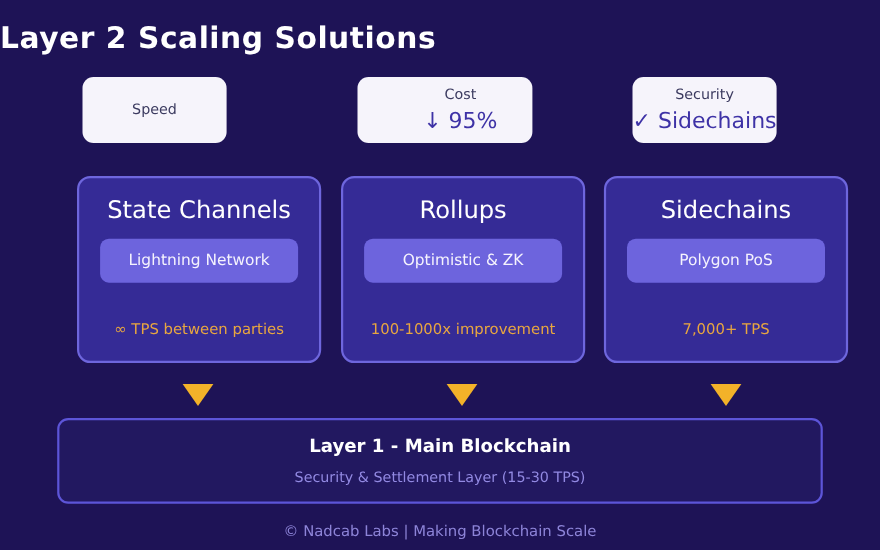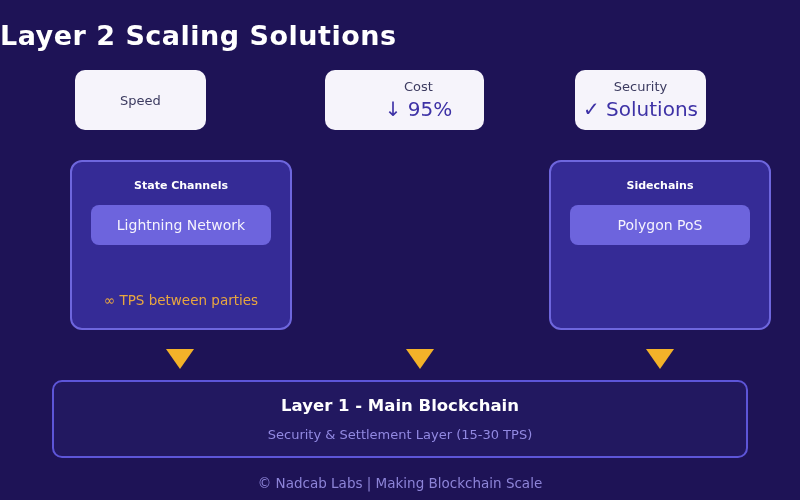--- a/index.html
+++ b/index.html
@@ -45,22 +45,22 @@
     border: 2px solid var(--card-border, #6e66dd);
     border-radius: 12px;
   }
   .sol-card.c0 { left: 70px; }
   .sol-card.c1 { left: 310px; }
   .sol-card.c2 { left: 549px; }
   .sol-title {
     margin-top: 17px;
     text-align: center;
     color: var(--card-title-text, #ffffff);
-    font-size: 11px;
-    font-weight: bold;
+    font-size: 22px;
+    font-weight: normal;
   }
   .sol-pill {
     margin: 13px 19px 0 19px;
     height: 40px;
     background: var(--pill-bg, #6d64dd);
     border-radius: 8px;
     display: flex; align-items: center; justify-content: center;
     color: var(--pill-text, #f5f3fd);
     font-size: 14px;
   }
@@ -116,31 +116,37 @@
 
   <div class="stat-card s0">
     <div class="stat-label">Speed</div>
   </div>
   <div class="stat-card s1">
     <div class="stat-label">Cost</div>
     <div class="stat-value">↓ 95%</div>
   </div>
   <div class="stat-card s2">
     <div class="stat-label">Security</div>
-    <div class="stat-value">✓ Solutions</div>
+    <div class="stat-value">✓ Sidechains</div>
   </div>
 
   <div class="sol-card c0">
     <div class="sol-title">State Channels</div>
     <div class="sol-pill">Lightning Network</div>
     <div class="sol-metric">∞ TPS between parties</div>
   </div>
+  <div class="sol-card c1">
+    <div class="sol-title">Rollups</div>
+    <div class="sol-pill">Optimistic &amp; ZK</div>
+    <div class="sol-metric">100-1000x improvement</div>
+  </div>
   <div class="sol-card c2">
     <div class="sol-title">Sidechains</div>
     <div class="sol-pill">Polygon PoS</div>
+    <div class="sol-metric">7,000+ TPS</div>
   </div>
 
   <div class="arrow a0"></div>
   <div class="arrow a1"></div>
   <div class="arrow a2"></div>
 
   <div class="layer1">
     <div class="layer1-title">Layer 1 - Main Blockchain</div>
     <div class="layer1-sub">Security &amp; Settlement Layer (15-30 TPS)</div>
   </div>

